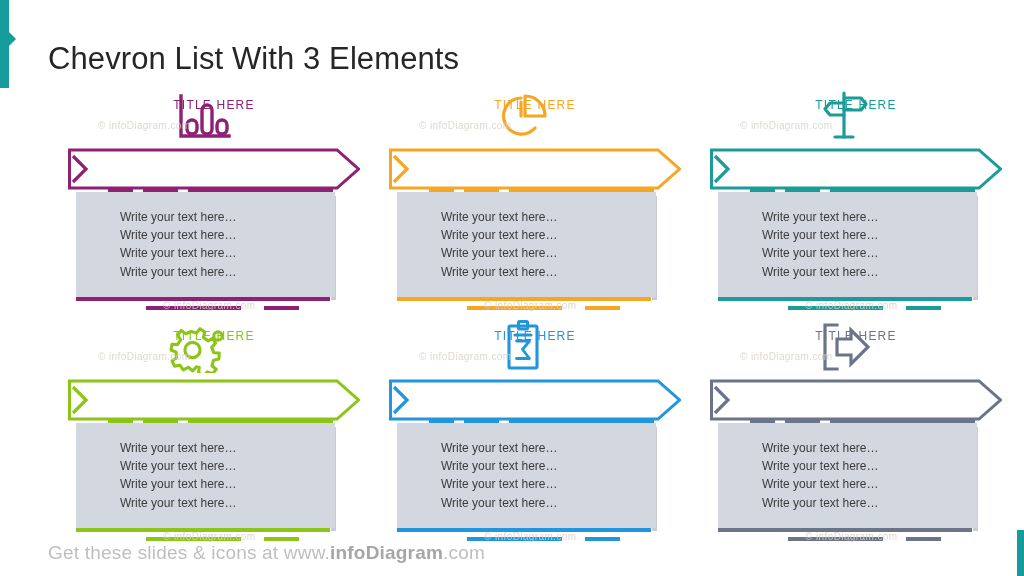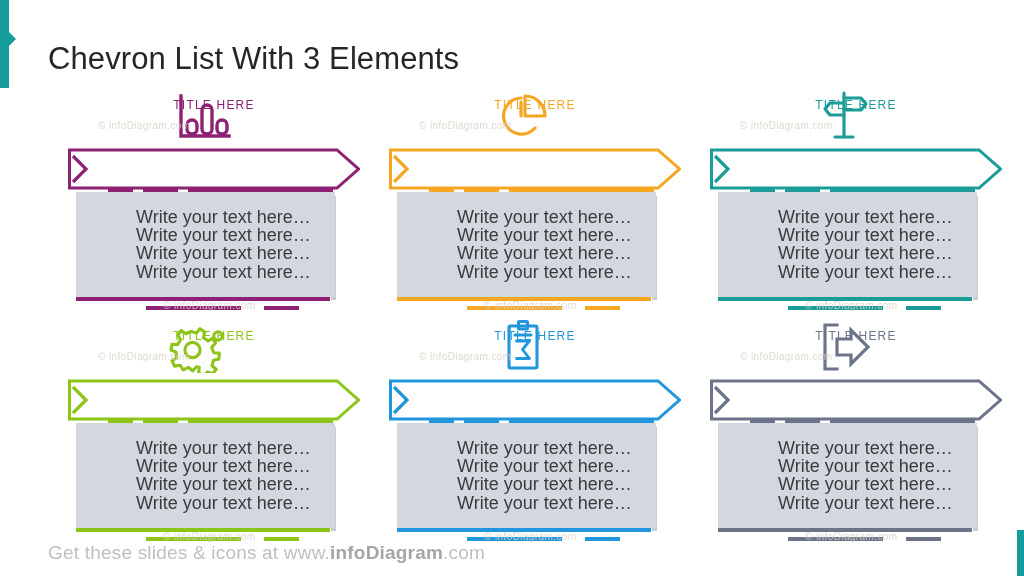--- a/index.html
+++ b/index.html
@@ -146,23 +146,23 @@
     position: absolute;
     left: 263px;
     top: 112px;
     width: 5px;
     height: 104px;
     background: #9aa4b0;
     opacity: .55;
   }
   .box-lines {
     position: absolute;
-    left: 60px;
+    left: 44px;
     top: 16px;
-    font-size: 18px;
+    font-size: 12px;
     line-height: 18.2px;
     color: #3b3b3b;
     white-space: nowrap;
   }
 
   
   .botrule {
     position: absolute;
     left: 8px;
     top: 213px;

